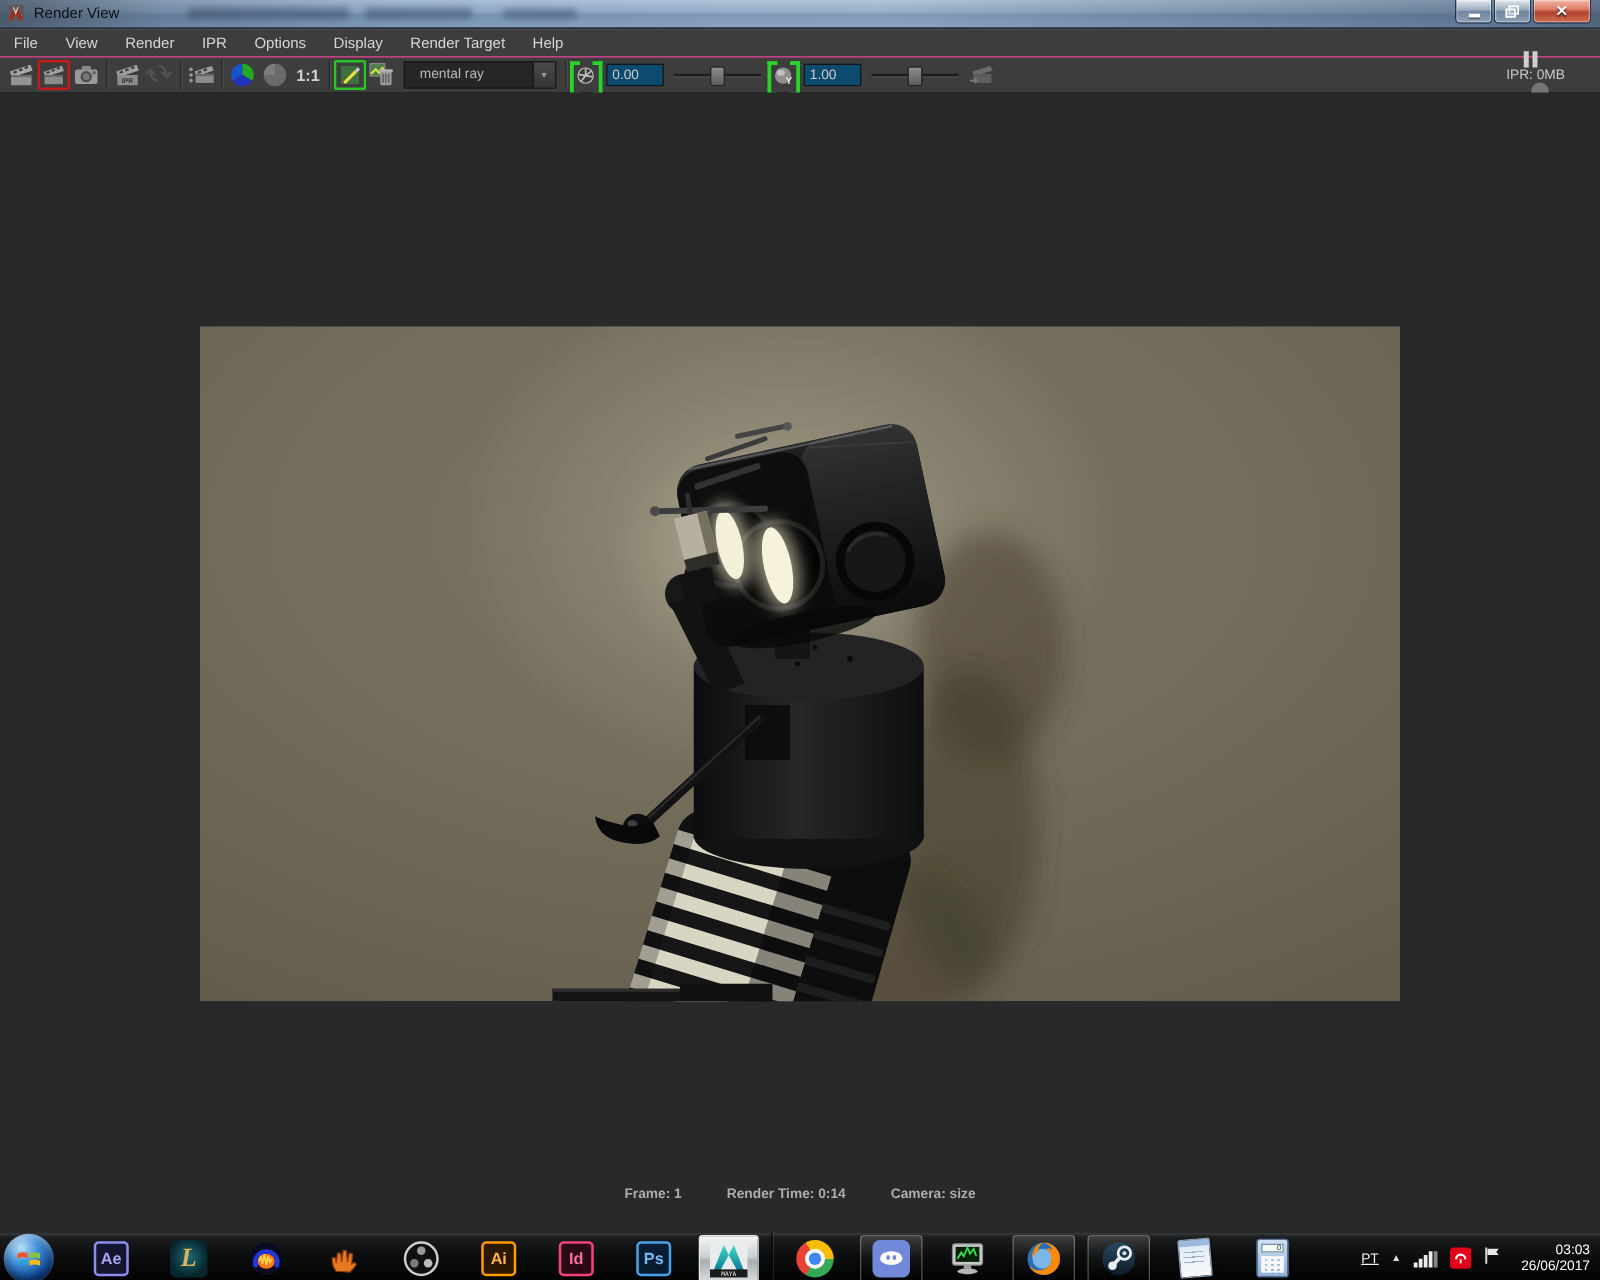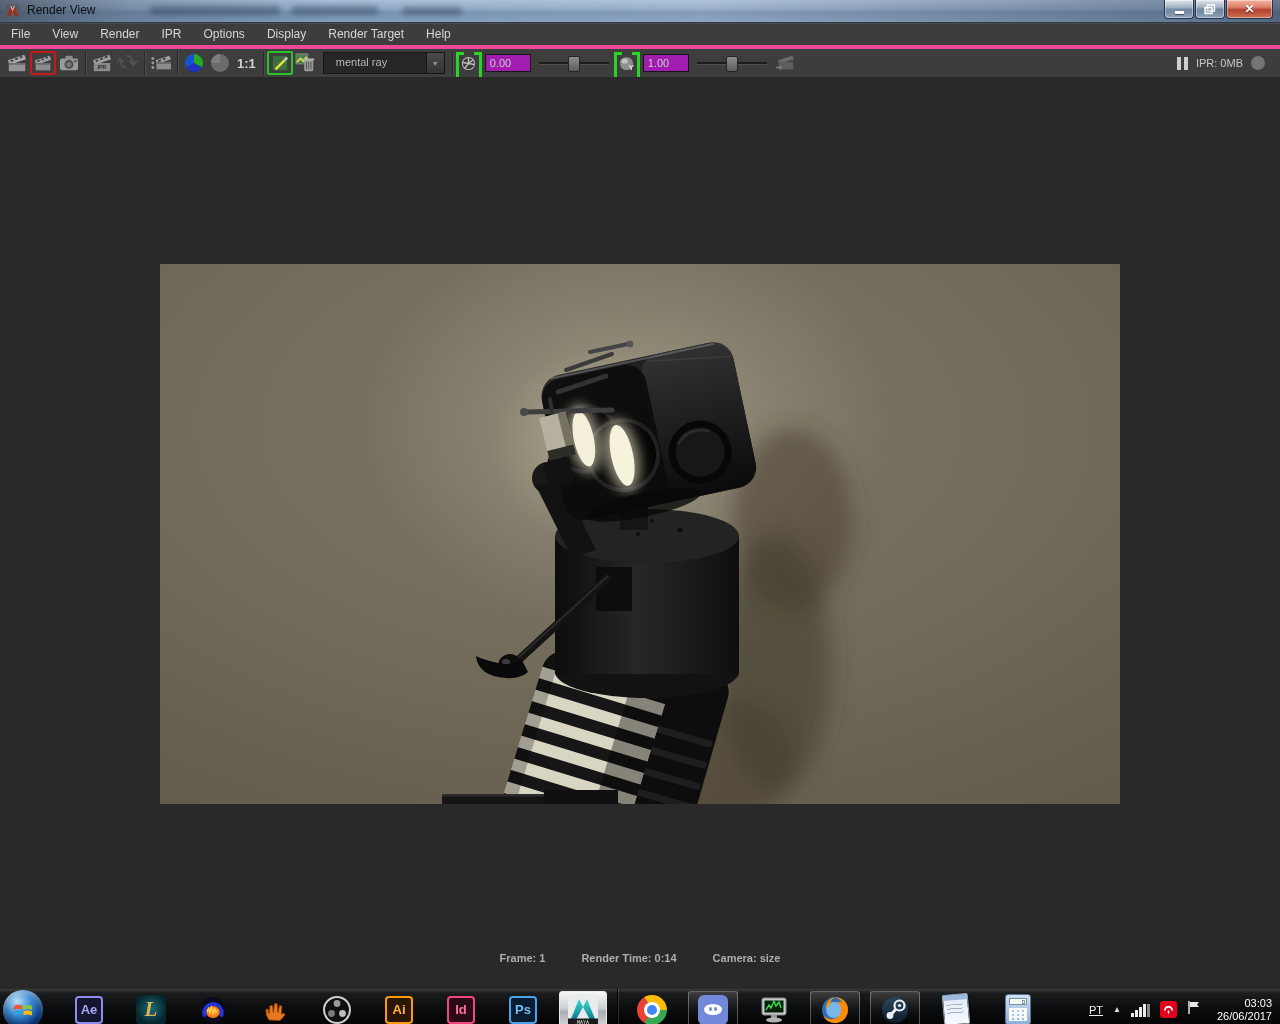--- a/index.html
+++ b/index.html
@@ -28,43 +28,43 @@
   .glyph-min{width:9px;height:3px;background:#fff;box-shadow:0 1px 1px rgba(0,0,0,.55);margin-top:6px;}
   .glyph-close{color:#fff;font-weight:bold;font-size:12px;line-height:12px;text-shadow:0 1px 1px rgba(0,0,0,.6);}
 
   
   .menubar{height:21px;flex:0 0 21px;background:#3d3d3d;display:flex;align-items:center;
     color:#d6d6d6;font-size:12px;border-top:1px solid #4a4a4a;}
   .menu-item{padding:12px 11px;line-height:21px;cursor:default;}
 
   
   .toolbar{height:28px;flex:0 0 28px;background:#3d3d3d;display:flex;align-items:center;
-    padding-left:4px;border-top:4px solid #ec4899;}
+    padding-left:4px;border-top:1px solid #ec4899;}
   .tbtn{width:26px;height:24px;display:flex;align-items:center;justify-content:center;border-radius:2px;}
   .tbtn.sel-red{box-shadow:inset 0 0 0 2px #c41a1a;}
   .tbtn.sel-green{box-shadow:inset 0 0 0 2px #28c428;}
   .tsep{width:1px;height:24px;background:#292929;box-shadow:1px 0 0 #4d4d4d;margin:0 3px;}
   .ratio{color:#d0d0d0;font-weight:bold;font-size:13px;padding:0 4px;}
   .dropdown{width:120px;height:20px;background:#262626;border:1px solid #171717;display:flex;
     color:#b8b8b8;font-size:11px;margin:0 4px;}
   .dd-text{flex:1;line-height:18px;padding-left:12px;}
   .dd-arrow{width:17px;border-left:1px solid #171717;display:flex;align-items:center;justify-content:center;
     color:#9a9a9a;font-size:7px;background:linear-gradient(180deg,#4a4a4a,#343434);}
-  .tfield{width:40px;height:16px;background:#a21caf;border:1px solid #151515;color:#cccccc;
+  .tfield{width:40px;height:16px;background:#0c4a6e;border:1px solid #151515;color:#cccccc;
     font-size:11px;line-height:16px;padding-left:4px;margin:0 3px;}
   .tslider{width:74px;height:24px;position:relative;margin:0 3px;}
   .track{position:absolute;left:2px;right:2px;top:11px;height:2px;background:#1d1d1d;box-shadow:0 1px 0 #4f4f4f;}
   .handle{position:absolute;left:31px;top:5px;width:10px;height:14px;border:1px solid #242424;border-radius:2px;
     background:linear-gradient(180deg,#8e8e8e,#5c5c5c);}
   .bracket-icon{position:relative;width:26px;height:22px;display:flex;align-items:center;justify-content:center;}
   .bkt{position:absolute;top:0;width:5px;height:22px;border:3px solid #28d428;}
   .bkt-l{left:0;border-right:none;}
   .bkt-r{right:0;border-left:none;}
   .gamma-y{position:absolute;right:6px;bottom:2px;color:#e8e8e8;font-size:8px;font-weight:bold;}
-  .toolbar-right{margin-left:auto;display:flex;align-items:center;padding-right:15px;color:#c9c9c9;font-size:11px;}
+  .toolbar-right{margin-left:auto;display:flex;align-items:center;padding-right:28px;color:#c9c9c9;font-size:11px;flex-direction:column;}
   .pause-icon{display:flex;gap:3px;margin-right:8px;}
   .pause-icon span{width:4px;height:13px;background:#cfcfcf;display:block;}
   .ipr-dot{width:14px;height:14px;border-radius:50%;background:#757575;margin-left:8px;}
 
   
   .viewport{height:912px;flex:0 0 912px;background:#292929;position:relative;}
   .render-image{position:absolute;left:160px;top:187px;width:960px;height:540px;}
   .status{position:absolute;top:874px;left:0;width:100%;text-align:center;color:#adadad;
     font-weight:bold;font-size:11px;line-height:15px;}
   .gap{display:inline-block;width:36px;}

